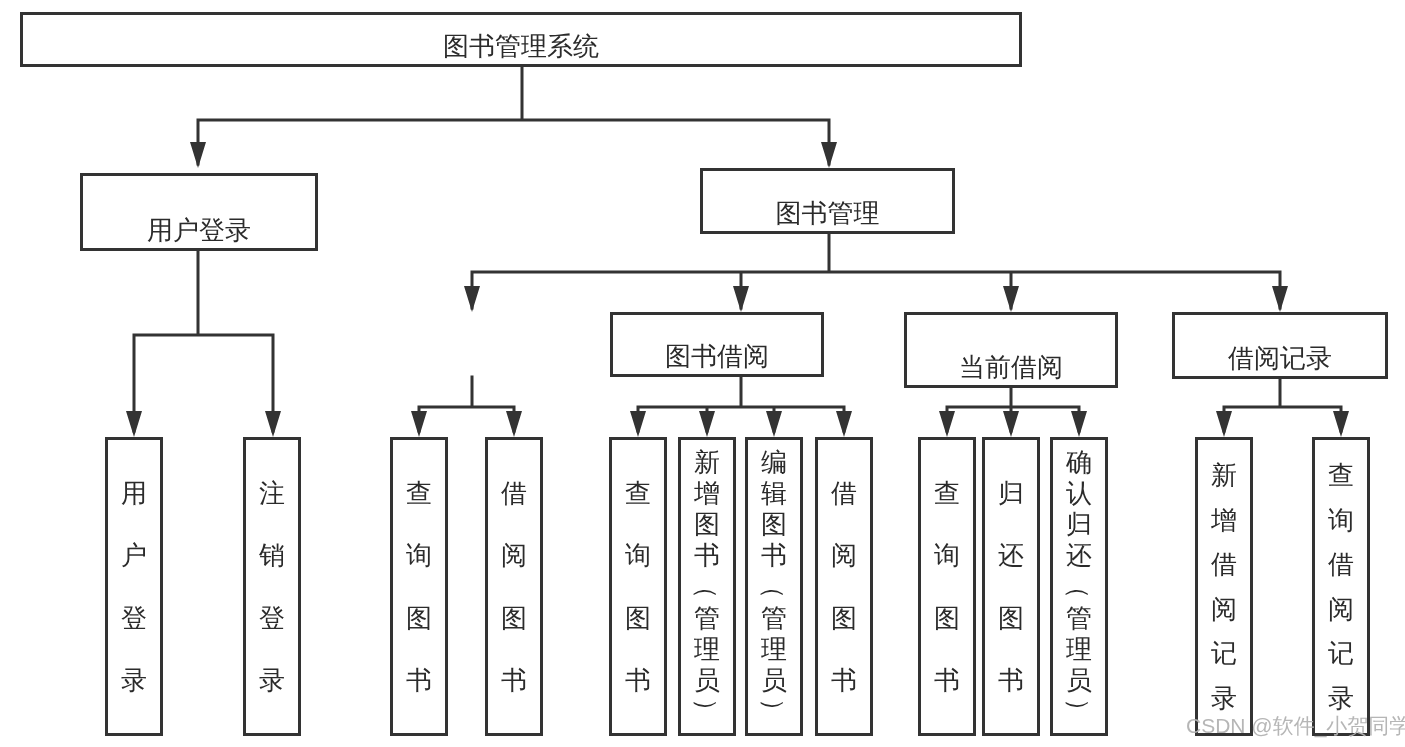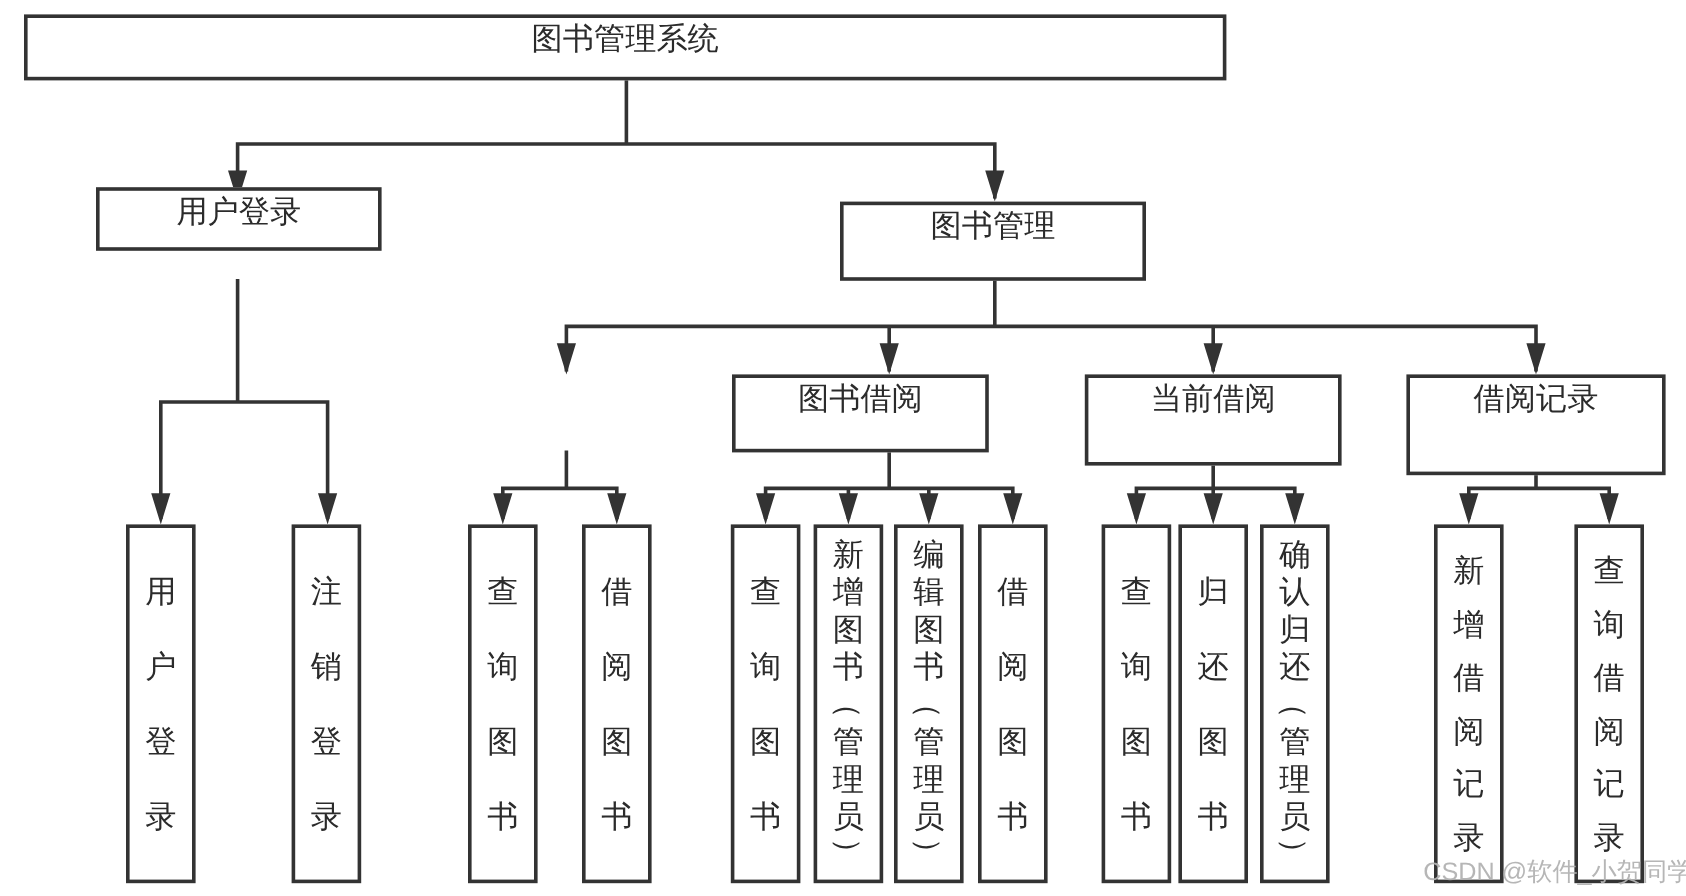--- a/index.html
+++ b/index.html
@@ -4,21 +4,21 @@
 <style>
   html,body{margin:0;padding:0;background:#fff;}
   .canvas{
     position:relative;width:1405px;height:747px;background:#fff;overflow:hidden;
     font-family:"Liberation Sans","DejaVu Sans",sans-serif;color:#2b2b2b;
   }
   .edges{position:absolute;left:0;top:0;}
   .ln{fill:none;stroke:#333333;stroke-width:3;stroke-linecap:square;}
   .ar{fill:#333333;stroke:none;}
   .box{position:absolute;background:#ffffff;border:3px solid #333333;box-sizing:border-box;}
-  .hbox{display:flex;align-items:flex-start;justify-content:center;}
+  .hbox{display:flex;align-items:flex-end;justify-content:center;}
   .hlabel{font-size:26px;white-space:nowrap;color:#2b2b2b;}
   .vbox{width:58px;height:299px;}
   .vlabel{
     display:flex;flex-direction:column;align-items:center;justify-content:space-evenly;
     width:100%;height:100%;padding:4px 0;box-sizing:border-box;
     font-size:26px;line-height:1;color:#2b2b2b;
   }
   .vlabel span{display:block;}
   .vlabel .rot{transform:rotate(90deg);}
   .watermark{
@@ -59,34 +59,34 @@
     <g>
       <path class="ln" d="M1280 377 V407 M1224 407 H1341 M1224 407 V431 M1341 407 V431"></path>
       <path class="ar" d="M1224 437 L1216 411 L1232 411 Z M1341 437 L1333 411 L1349 411 Z"></path>
     </g>
   </svg>
 
   <div class="box hbox" style="left:20px;top:12px;width:1002px;height:55px">
     <span class="hlabel">图书管理系统</span>
   </div>
 
-  <div class="box hbox" style="left:80px;top:156px;width:238px;height:53px">
+  <div class="box hbox" style="left:80px;top:173px;width:238px;height:78px">
     <span class="hlabel">用户登录</span>
   </div>
   <div class="box hbox" style="left:700px;top:168px;width:255px;height:66px">
     <span class="hlabel">图书管理</span>
   </div>
 
   <div class="box hbox" style="left:610px;top:312px;width:214px;height:65px">
     <span class="hlabel">图书借阅</span>
   </div>
   <div class="box hbox" style="left:904px;top:312px;width:214px;height:76px">
     <span class="hlabel">当前借阅</span>
   </div>
-  <div class="box hbox" style="left:1172px;top:312px;width:216px;height:84px">
+  <div class="box hbox" style="left:1172px;top:312px;width:216px;height:67px">
     <span class="hlabel">借阅记录</span>
   </div>
 
   <div class="box vbox" style="left:105px;top:437px">
     <span class="vlabel">
         <span>用</span>
         <span>户</span>
         <span>登</span>
         <span>录</span>
       </span>

